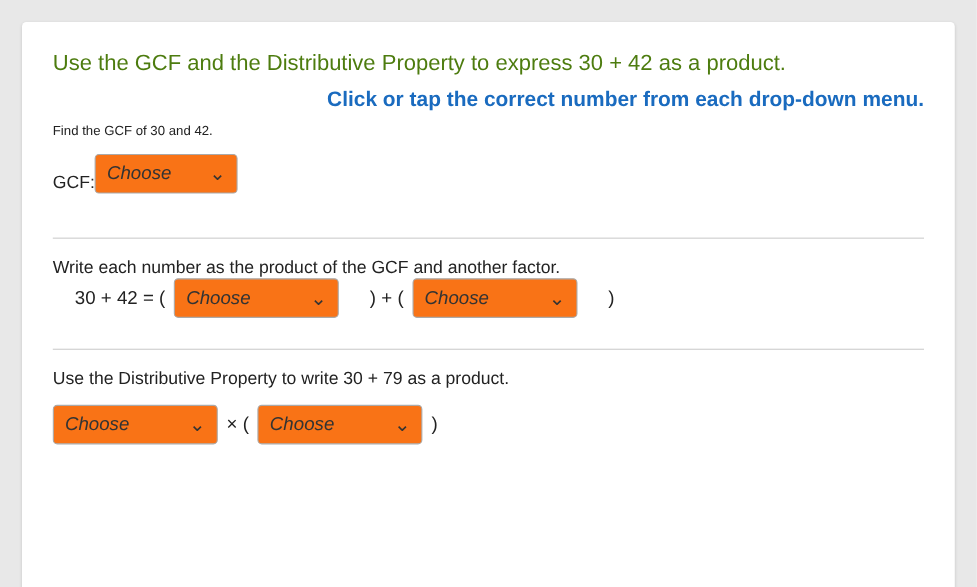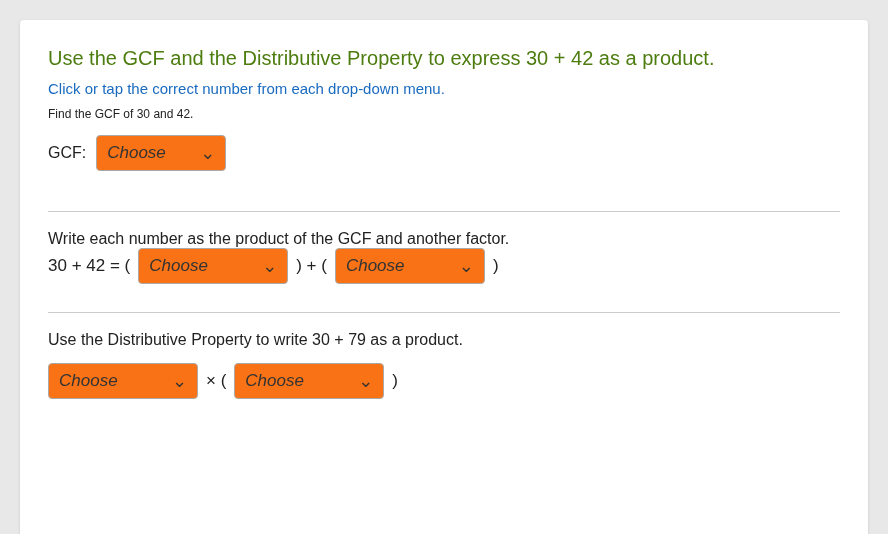--- a/index.html
+++ b/index.html
@@ -28,36 +28,36 @@
     }
 
     .instruction-text {
       font-size: 20px;
       color: #4d7c0f;
       margin-bottom: 8px;
       line-height: 1.4;
     }
 
     .click-instruction {
-      font-size: 15px;
+      font-size: 19px;
       color: #1a6bbf;
-      font-weight: normal;
+      font-weight: bold;
       margin-bottom: 10px;
+      text-align: right;
     }
 
     .find-text {
       font-size: 12px;
       color: #222;
       margin-bottom: 14px;
     }
 
     .gcf-row {
       display: flex;
-      align-items: center;
-      gap: 10px;
+      align-items: flex-end;
       margin-bottom: 40px;
     }
 
     .gcf-label {
       font-size: 16px;
       color: #222;
       font-weight: normal;
     }
 
     .dropdown {
@@ -100,20 +100,21 @@
       display: flex;
       align-items: center;
       gap: 8px;
       margin-bottom: 28px;
       flex-wrap: wrap;
     }
 
     .eq-static {
       font-size: 17px;
       color: #222;
+      margin-left: 20px;
     }
 
     .use-dist-text {
       font-size: 16px;
       color: #222;
       margin-bottom: 14px;
     }
 
     .final-row {
       display: flex;

